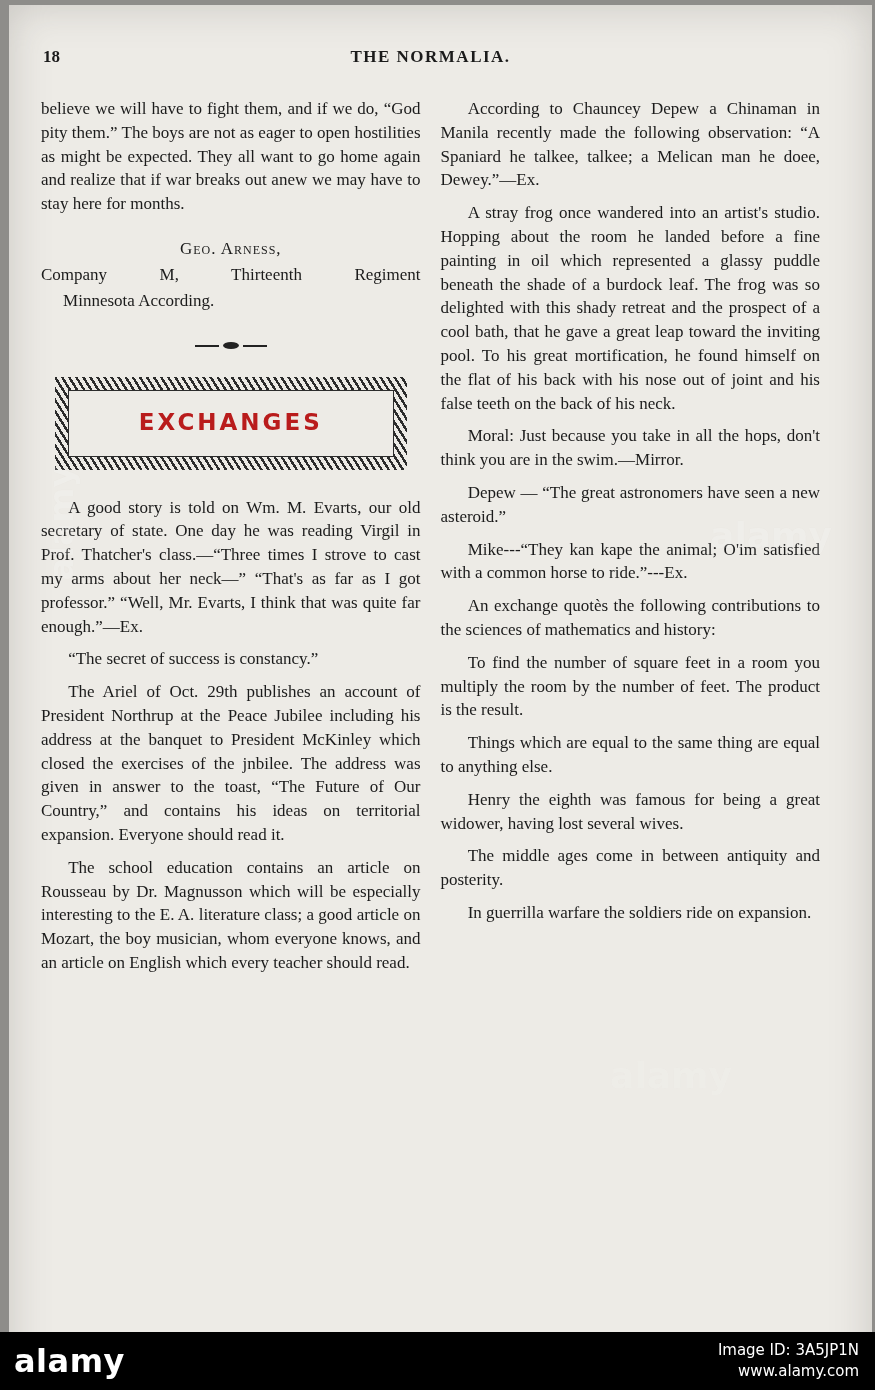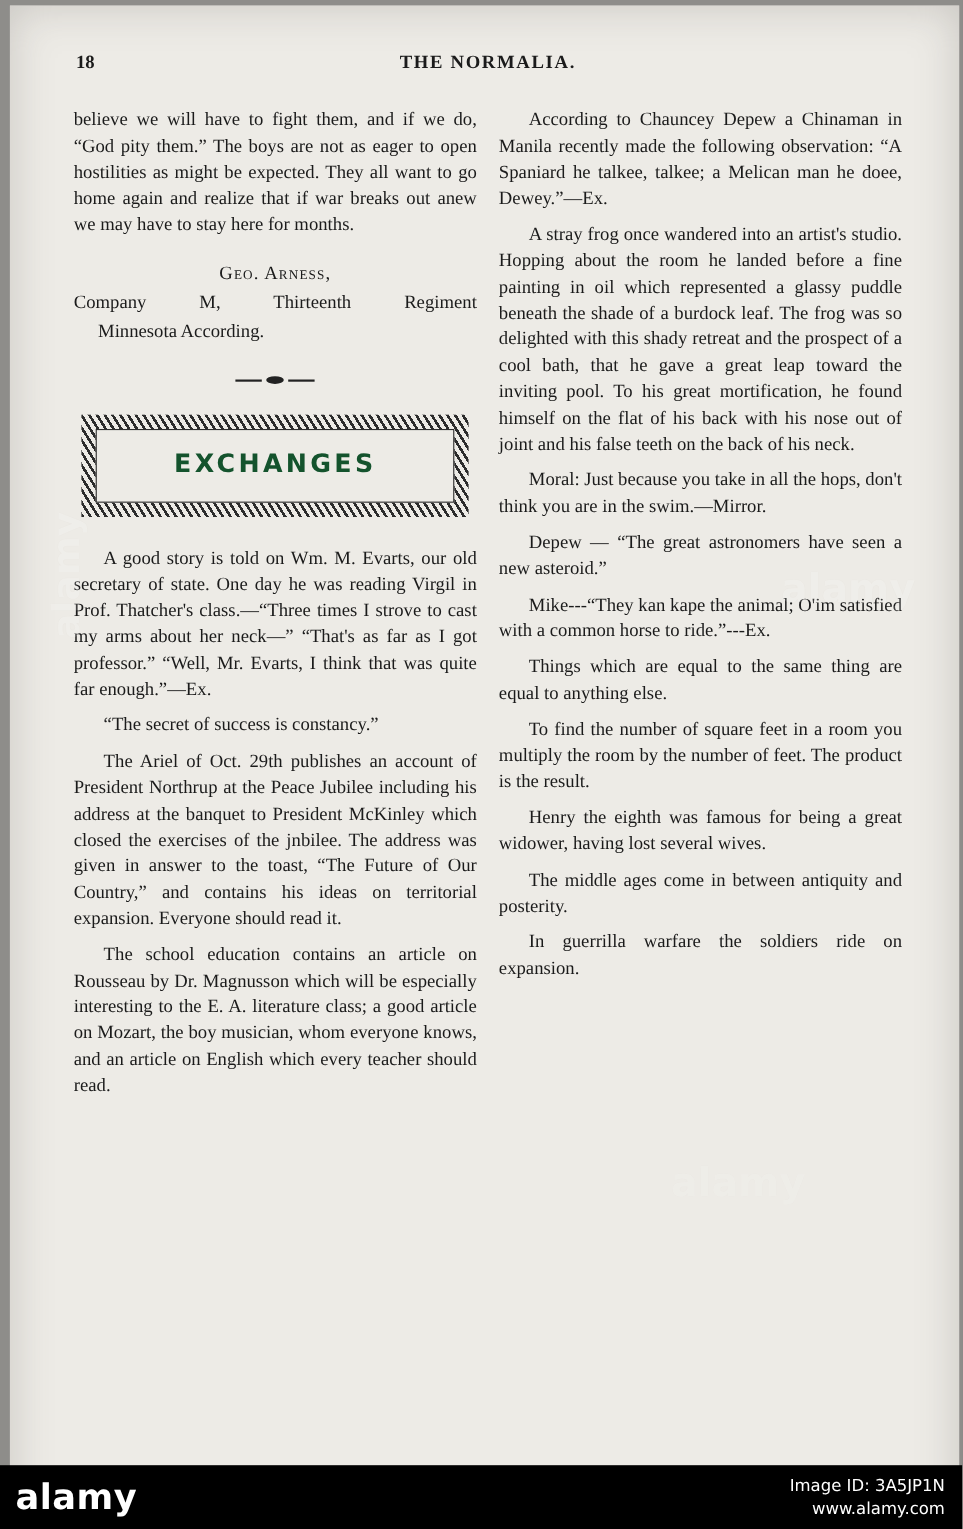--- a/index.html
+++ b/index.html
@@ -16,21 +16,21 @@
   }
 
   .page {
     position: absolute;
     top: 5px; left: 9px; right: 3px; bottom: 0;
     background: #edebe6;
     box-shadow: inset 0 0 40px rgba(90,88,84,0.25);
   }
 
   .page-inner {
-    padding: 42px 52px 0 58px;
+    padding: 42px 52px 0 32px;
     color: #1b1b1b;
   }
 
   .page-header {
     position: relative;
     text-align: center;
     font-weight: bold;
     font-size: 17px;
     letter-spacing: 1.5px;
     height: 24px;
@@ -93,21 +93,21 @@
     background: #edebe6;
     border: 1.5px solid #2c2c2c;
     padding: 15px 8px 17px;
     text-align: center;
   }
   .exchanges-title {
     font-family: "DejaVu Sans", sans-serif;
     font-weight: bold;
     font-size: 23px;
     letter-spacing: 3px;
-    color: #14532d;
+    color: #b91c1c;
   }
 
   .watermark {
     position: absolute;
     font-family: "DejaVu Sans", sans-serif;
     font-weight: bold;
     color: #ffffff;
     opacity: 0.16;
     pointer-events: none;
     text-shadow: 0 0 2px rgba(0,0,0,0.15);
@@ -177,22 +177,23 @@
           <p class="indent">The Ariel of Oct. 29th publishes an account of President Northrup at the Peace Jubilee including his address at the banquet to President McKinley which closed the exercises of the jnbilee. The address was given in answer to the toast, “The Future of Our Country,” and contains his ideas on territorial expansion. Everyone should read it.</p>
           <p class="indent">The school education contains an article on Rousseau by Dr. Magnusson which will be especially interesting to the E. A. literature class; a good article on Mozart, the boy musician, whom everyone knows, and an article on English which every teacher should read.</p>
         </div>
 
         <div class="col">
           <p class="indent">According to Chauncey Depew a Chinaman in Manila recently made the following observation: “A Spaniard he talkee, talkee; a Melican man he doee, Dewey.”—Ex.</p>
           <p class="indent">A stray frog once wandered into an artist's studio. Hopping about the room he landed before a fine painting in oil which represented a glassy puddle beneath the shade of a burdock leaf. The frog was so delighted with this shady retreat and the prospect of a cool bath, that he gave a great leap toward the inviting pool. To his great mortification, he found himself on the flat of his back with his nose out of joint and his false teeth on the back of his neck.</p>
           <p class="indent">Moral: Just because you take in all the hops, don't think you are in the swim.—Mirror.</p>
           <p class="indent">Depew — “The great astronomers have seen a new asteroid.”</p>
           <p class="indent">Mike---“They kan kape the animal; O'im satisfied with a common horse to ride.”---Ex.</p>
+          <p class="indent">An exchange quotès the following contributions to the sciences of mathematics and history:</p>
+          <p class="indent">To find the number of square feet in a room you multiply the room by the number of feet. The product is the result.</p>
           <p class="indent">Things which are equal to the same thing are equal to anything else.</p>
-          <p class="indent">To find the number of square feet in a room you multiply the room by the number of feet. The product is the result.</p>
           <p class="indent">Henry the eighth was famous for being a great widower, having lost several wives.</p>
           <p class="indent">The middle ages come in between antiquity and posterity.</p>
           <p class="indent">In guerrilla warfare the soldiers ride on expansion.</p>
         </div>
 
       </div>
     </div>
 
     <div class="watermark wm1">alamy</div>
     <div class="watermark wm2">alamy</div>

